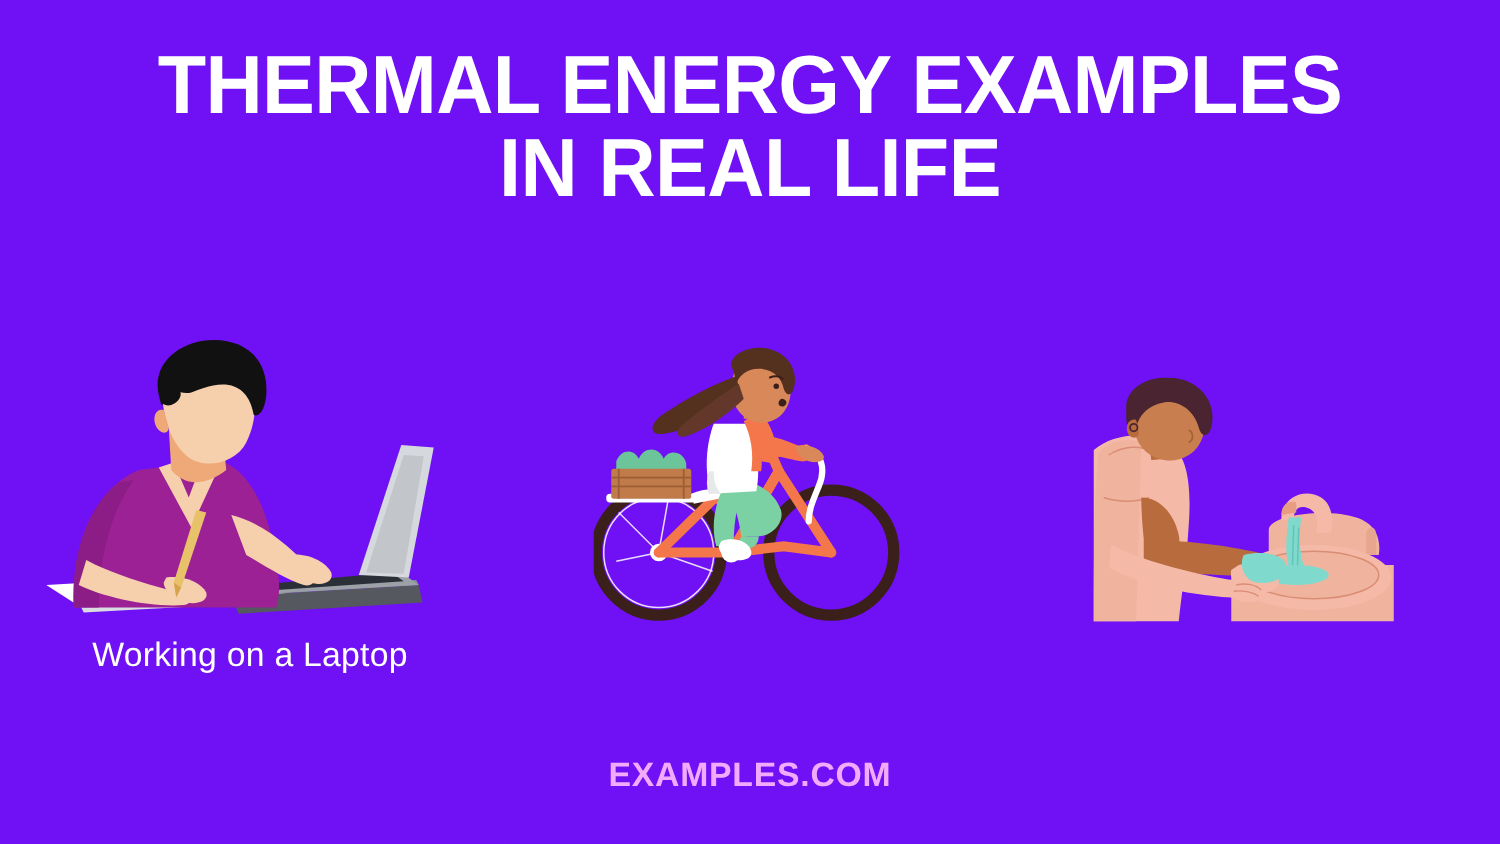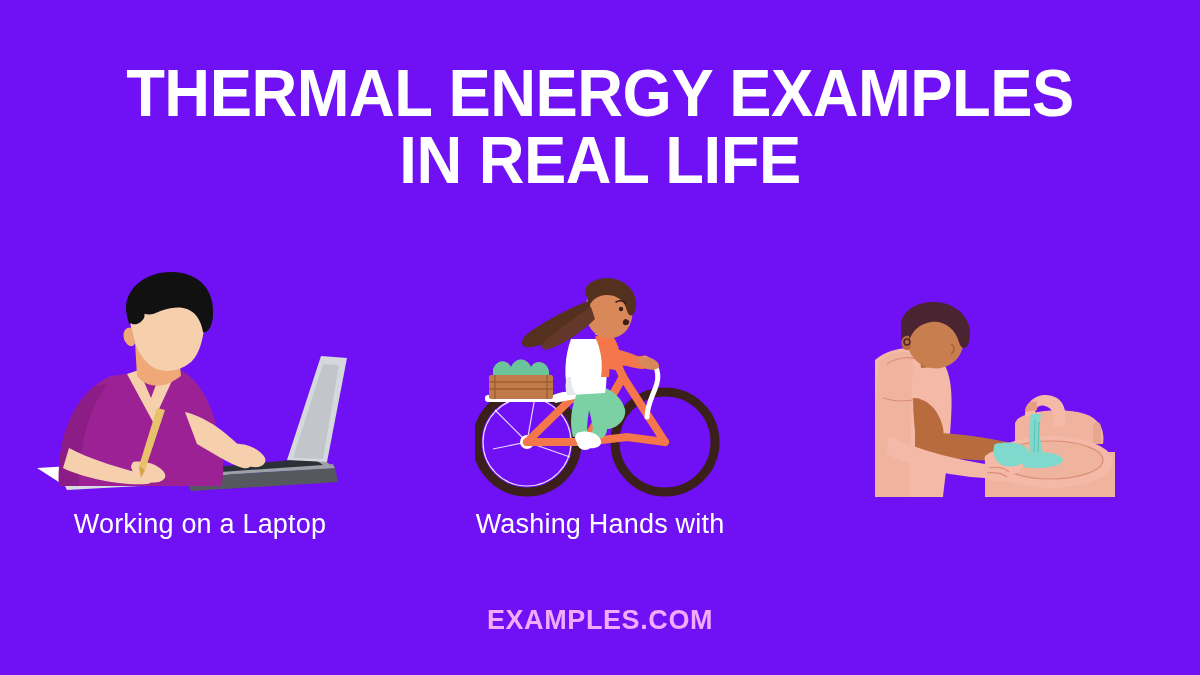--- a/index.html
+++ b/index.html
@@ -14,21 +14,21 @@
   .poster {
     position:absolute; inset:0;
     width:1200px; height:675px;
     background:#6F10F5;
     display:flex; flex-direction:column; align-items:center;
   }
 
   
   .title-block {
     width:1100px;
-    margin-top:60px;
+    margin-top:34px;
     text-align:center;
   }
   .title-line {
     display:block;
     color:#FFFFFF;
     font-family:"Liberation Sans", sans-serif;
     font-weight:bold;
     font-size:66px;
     line-height:1.02;
     letter-spacing:-0.5px;
@@ -50,20 +50,21 @@
     display:flex; align-items:flex-end; justify-content:center;
   }
   .art { display:block; }
 
   
   .captions {
     position:absolute;
     top:505px; left:0;
     width:1083px;
     display:flex;
+    flex-direction:column;
   }
   .caption-cell {
     width:400px;
     text-align:center;
     padding:0 18px;
   }
   .caption {
     color:#FFFFFF;
     font-family:"Liberation Sans", sans-serif;
     font-weight:400;
@@ -307,21 +308,20 @@
         <path d="M86 42 C90 44 90 50 86 52" stroke="#A35F35" stroke-width="1.3" fill="none"></path>
       </svg>
     </div>
   </div>
 
   <div class="captions">
     <div class="caption-cell">
       <div class="caption">Working on a Laptop</div>
     </div>
     <div class="caption-cell">
-      <div class="caption">Washing Hands with</div>
     </div>
   </div>
 
   <div class="footer">
     <span class="brand">EXAMPLES.COM</span>
   </div>
 
 </div>
 
 </body></html>

